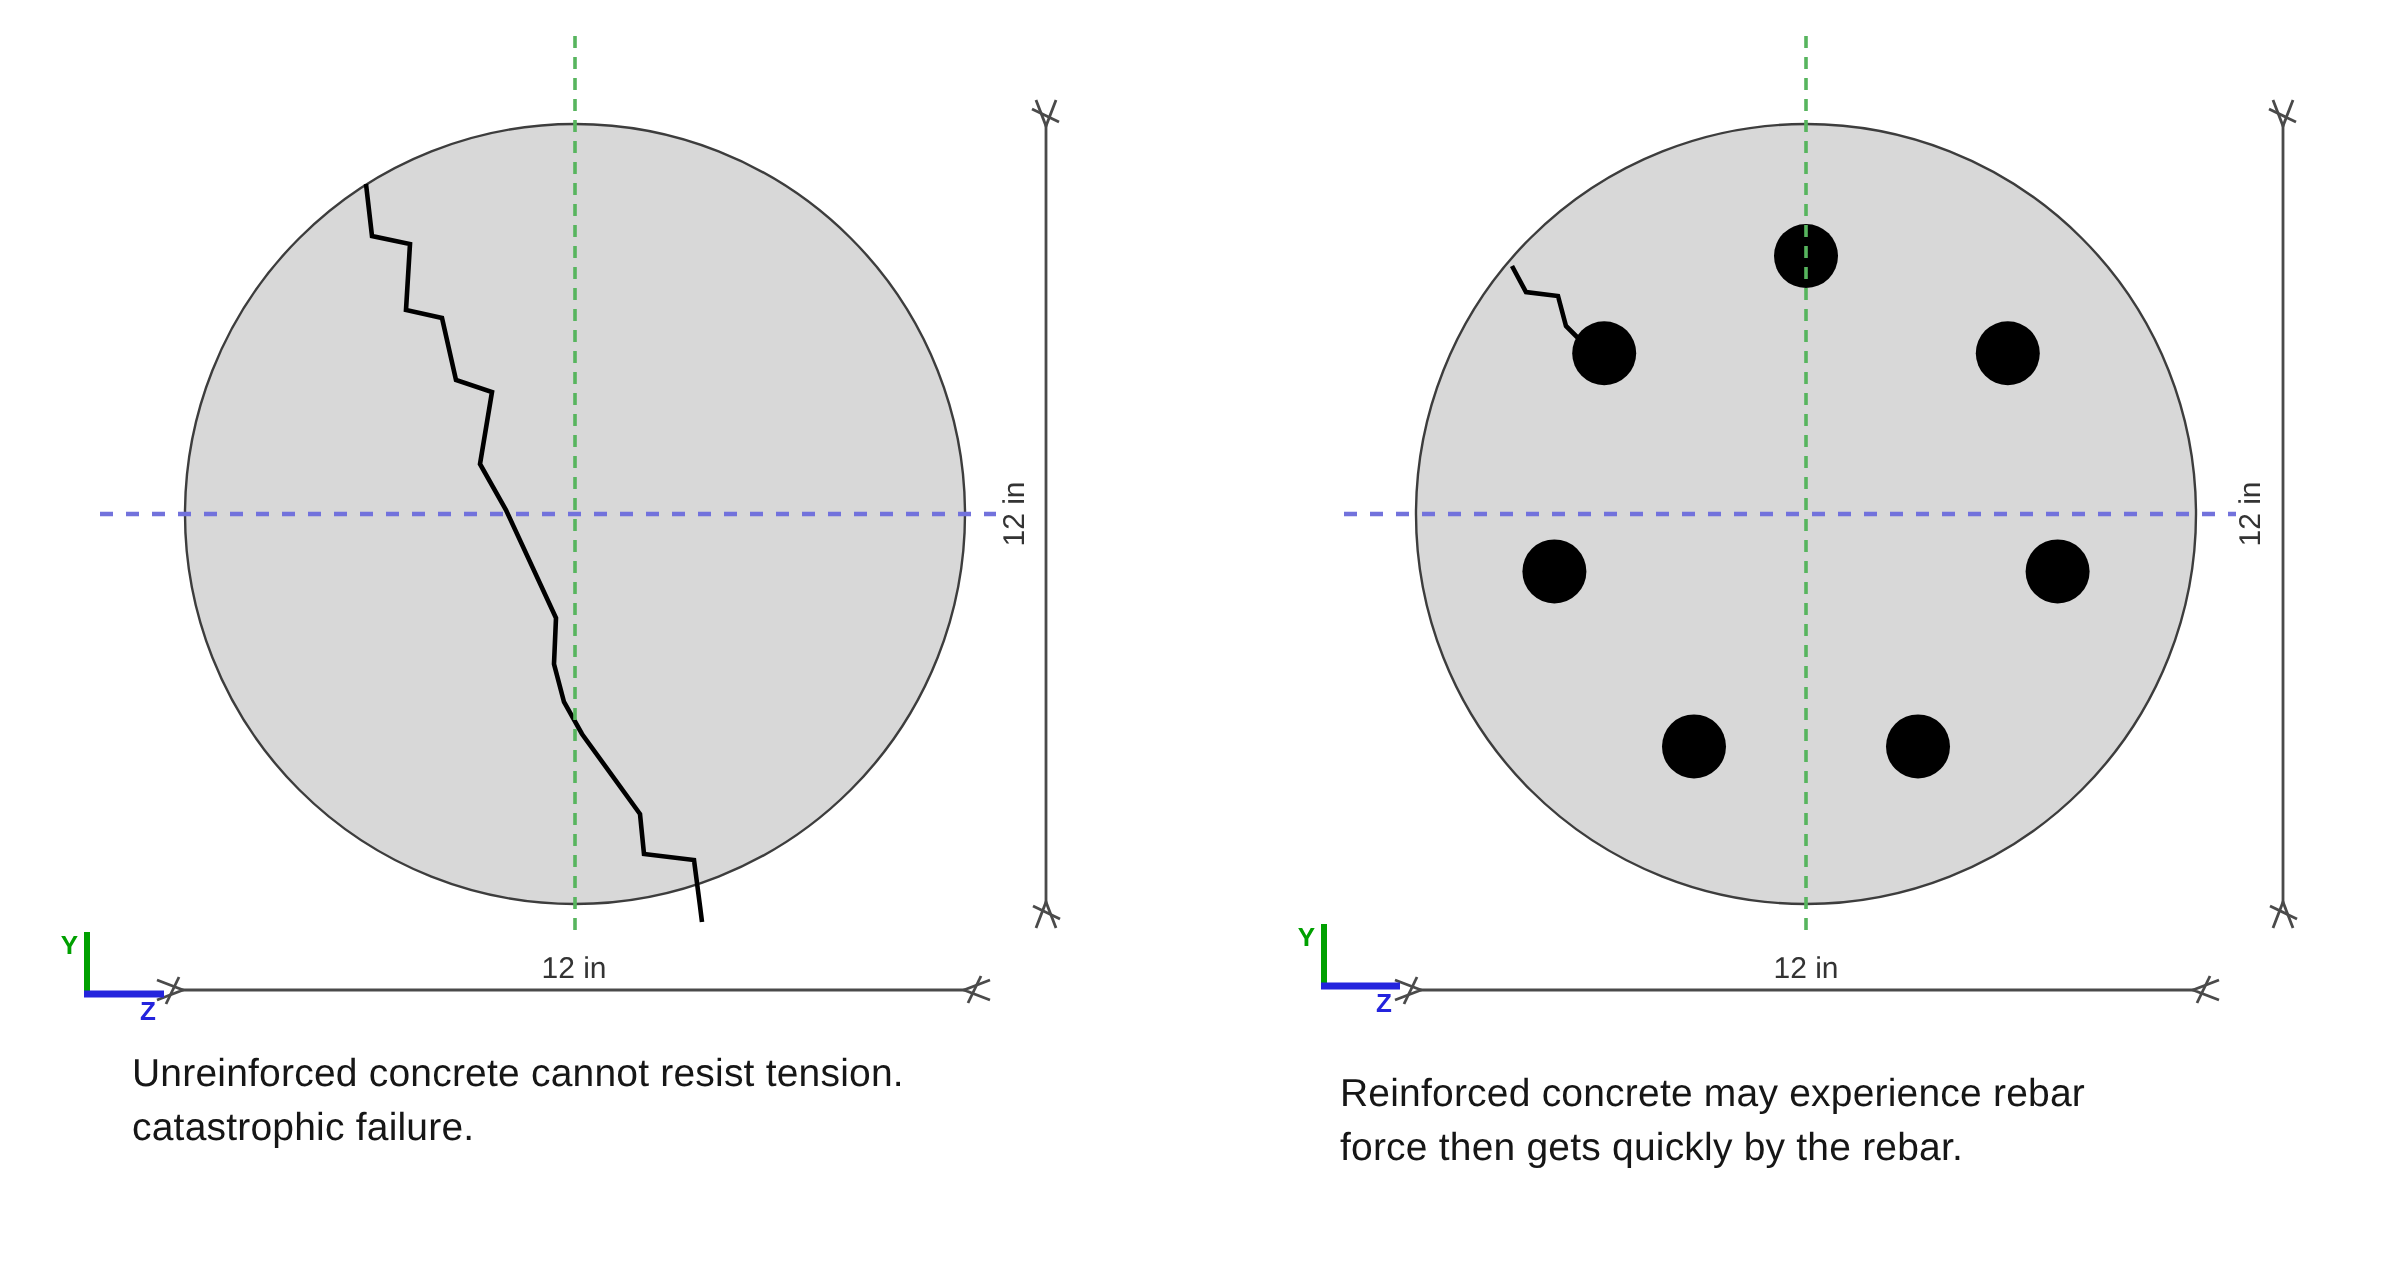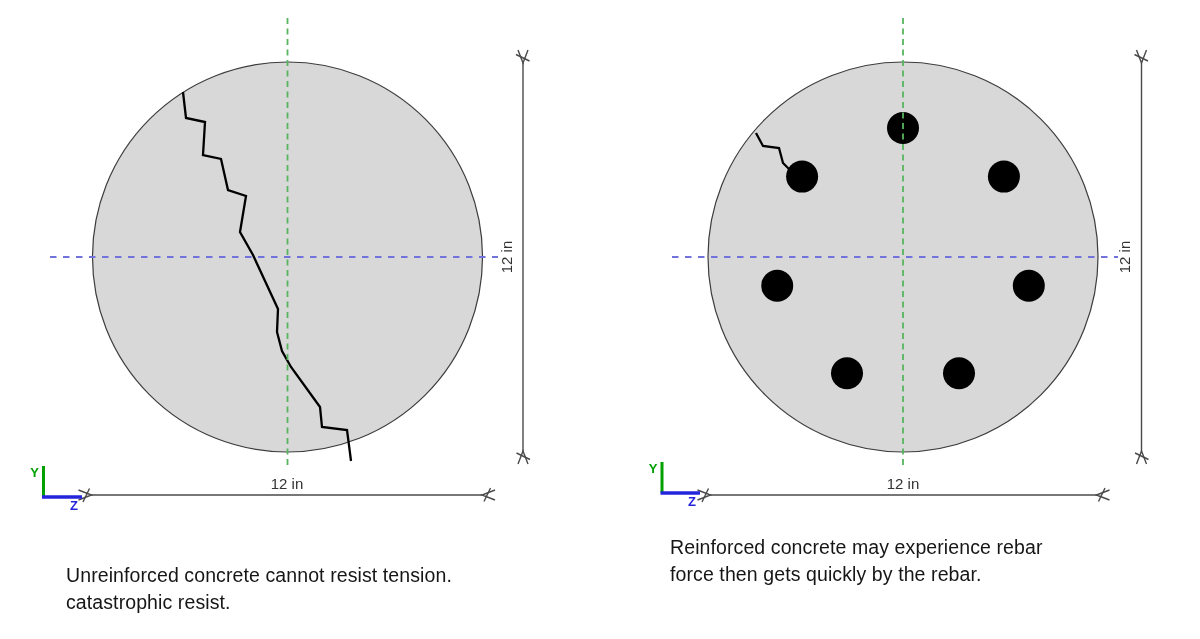--- a/index.html
+++ b/index.html
@@ -23,21 +23,21 @@
   .axis-z-text{fill:var(--c-axis-z,#2424dd);font-size:13px;font-weight:bold;}
   .rebar{fill:var(--c-rebar,#000);stroke:none;}
   .caption{
     position:absolute;
     color:var(--c-text,#161616);
     font-size:19.5px;
     line-height:27px;
     letter-spacing:0.1px;
     white-space:nowrap;
   }
-  .caption-left{left:66px;top:562px;}
+  .caption-left{left:66px;top:524px;}
   .caption-right{left:670px;top:534px;}
 </style>
 </head>
 <body>
 
 <div class="canvas">
 
   <svg width="1200" height="639" viewBox="0 0 1200 639">
     <defs>
       <marker id="dimArrow" markerUnits="userSpaceOnUse" markerWidth="24" markerHeight="22" viewBox="-2 -11 24 22" refX="0.5" refY="0" orient="auto-start-reverse">
@@ -91,20 +91,20 @@
         <line class="axis-y-line" x1="662" y1="462" x2="662" y2="493"></line>
         <line class="axis-z-line" x1="660.5" y1="493" x2="700" y2="493"></line>
         <text class="axis-y-text" x="657.5" y="473" text-anchor="end">Y</text>
         <text class="axis-z-text" x="692" y="506" text-anchor="middle">Z</text>
       </g>
     </g>
   </svg>
 
   <div class="caption caption-left">
     <div>Unreinforced concrete cannot resist tension.</div>
-    <div>catastrophic resist.</div>
+    <div>catastrophic failure.</div>
   </div>
   <div class="caption caption-right">
     <div>Reinforced concrete may experience rebar</div>
     <div>force then gets quickly by the rebar.</div>
   </div>
 
 </div>
 
 </body></html>

